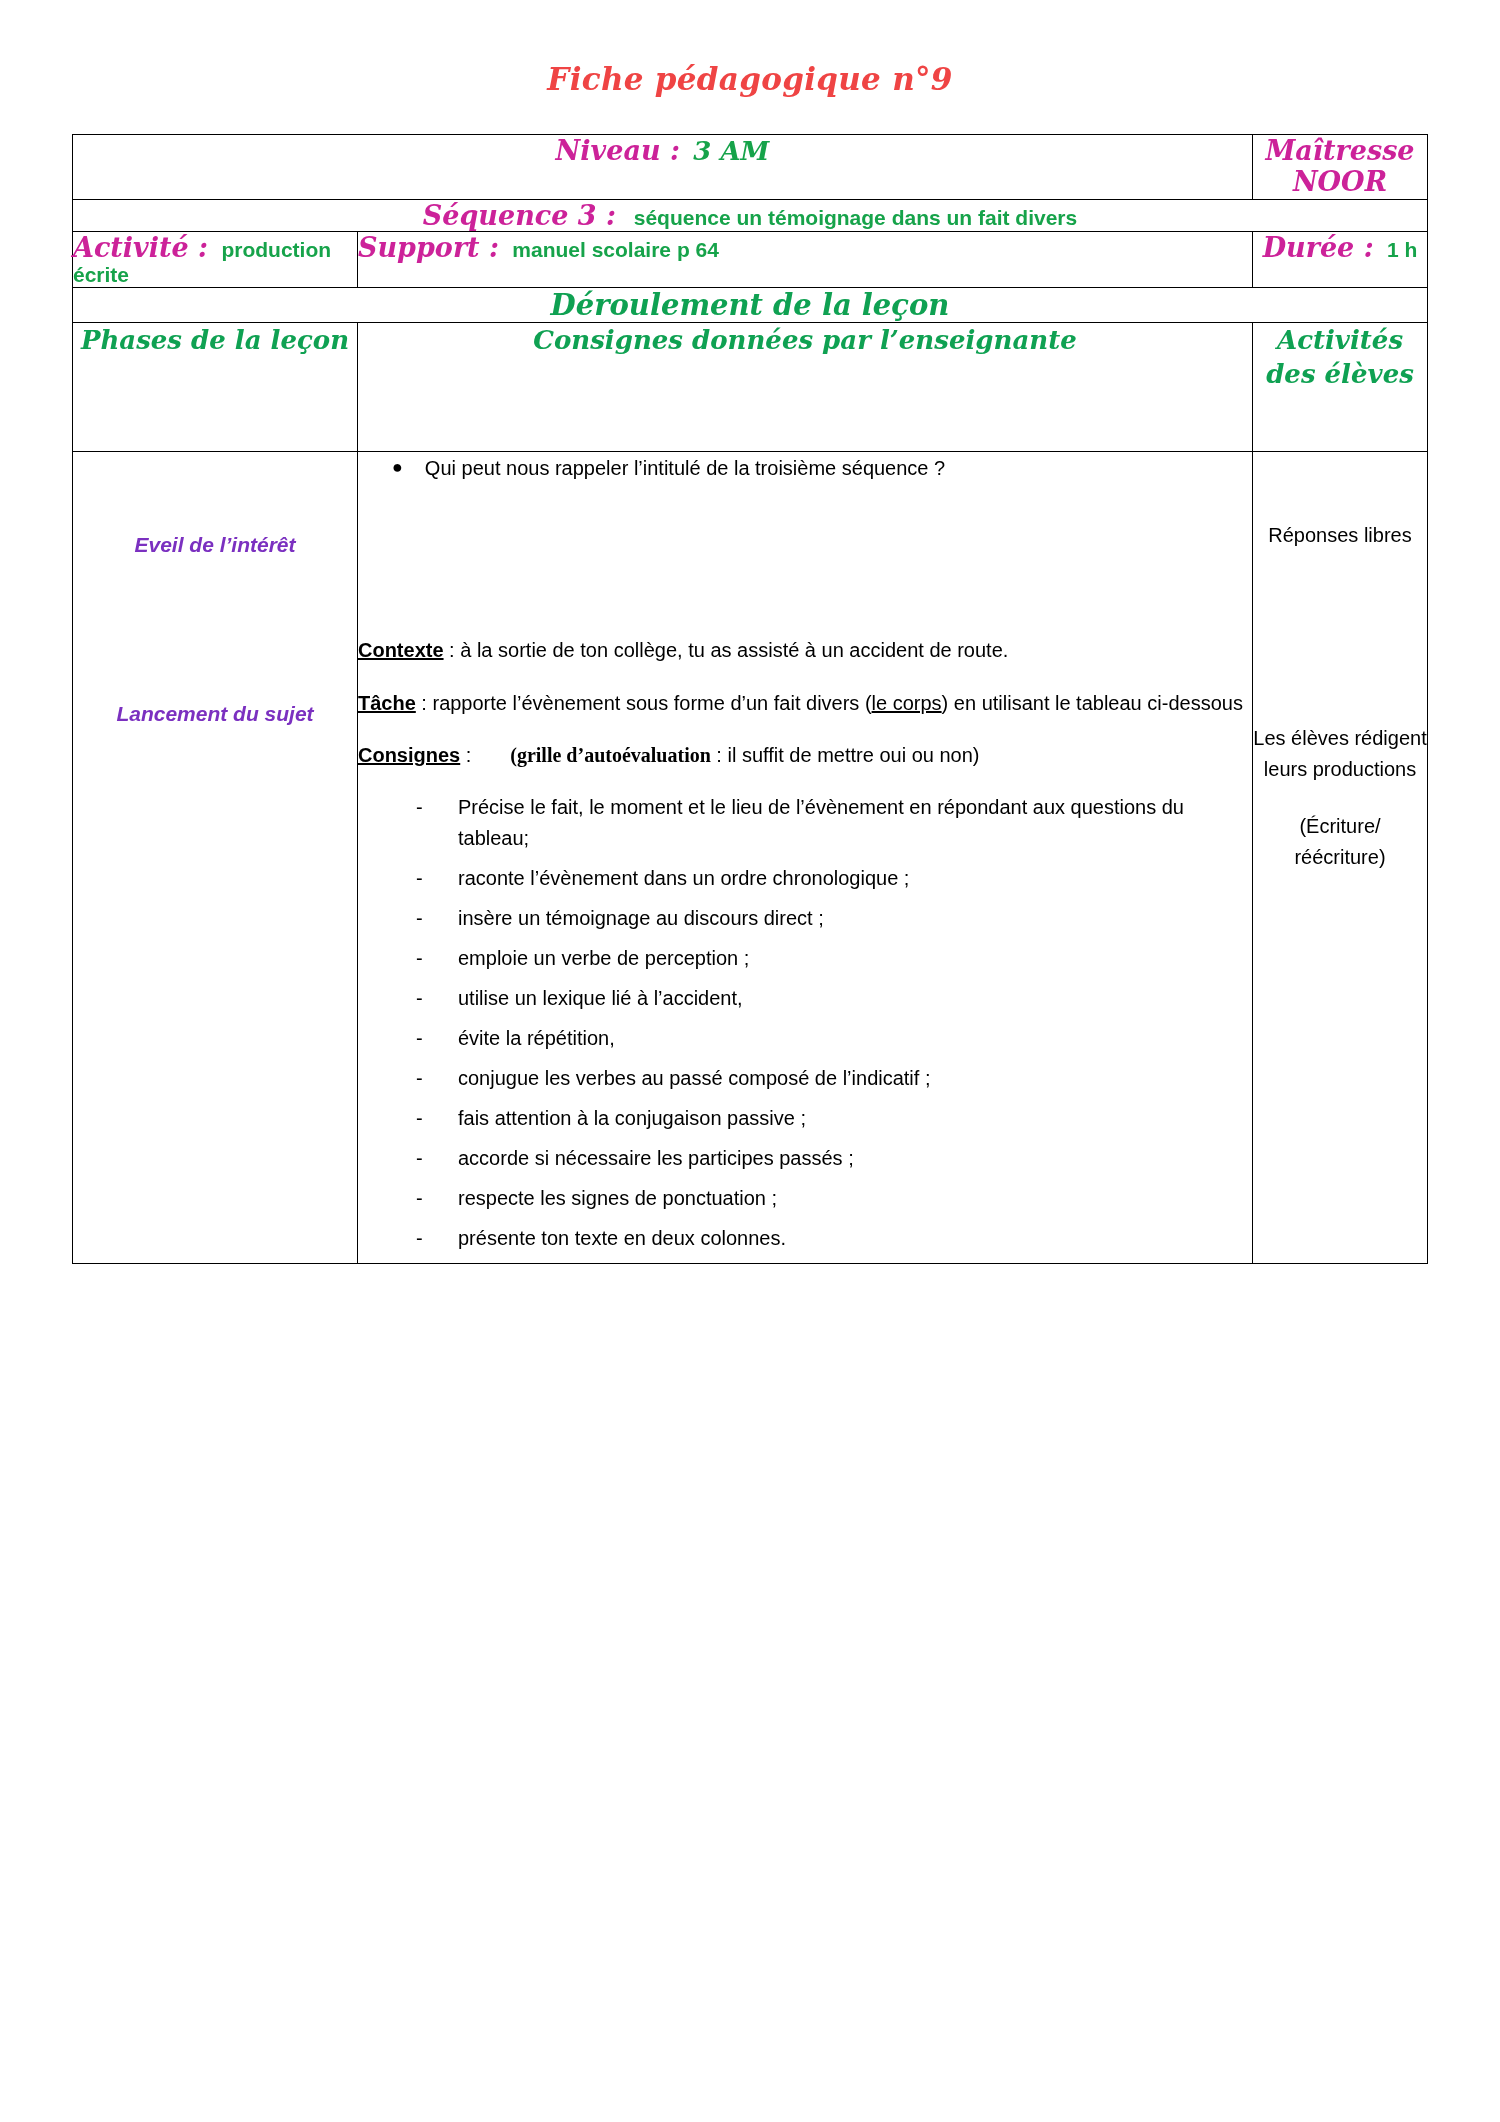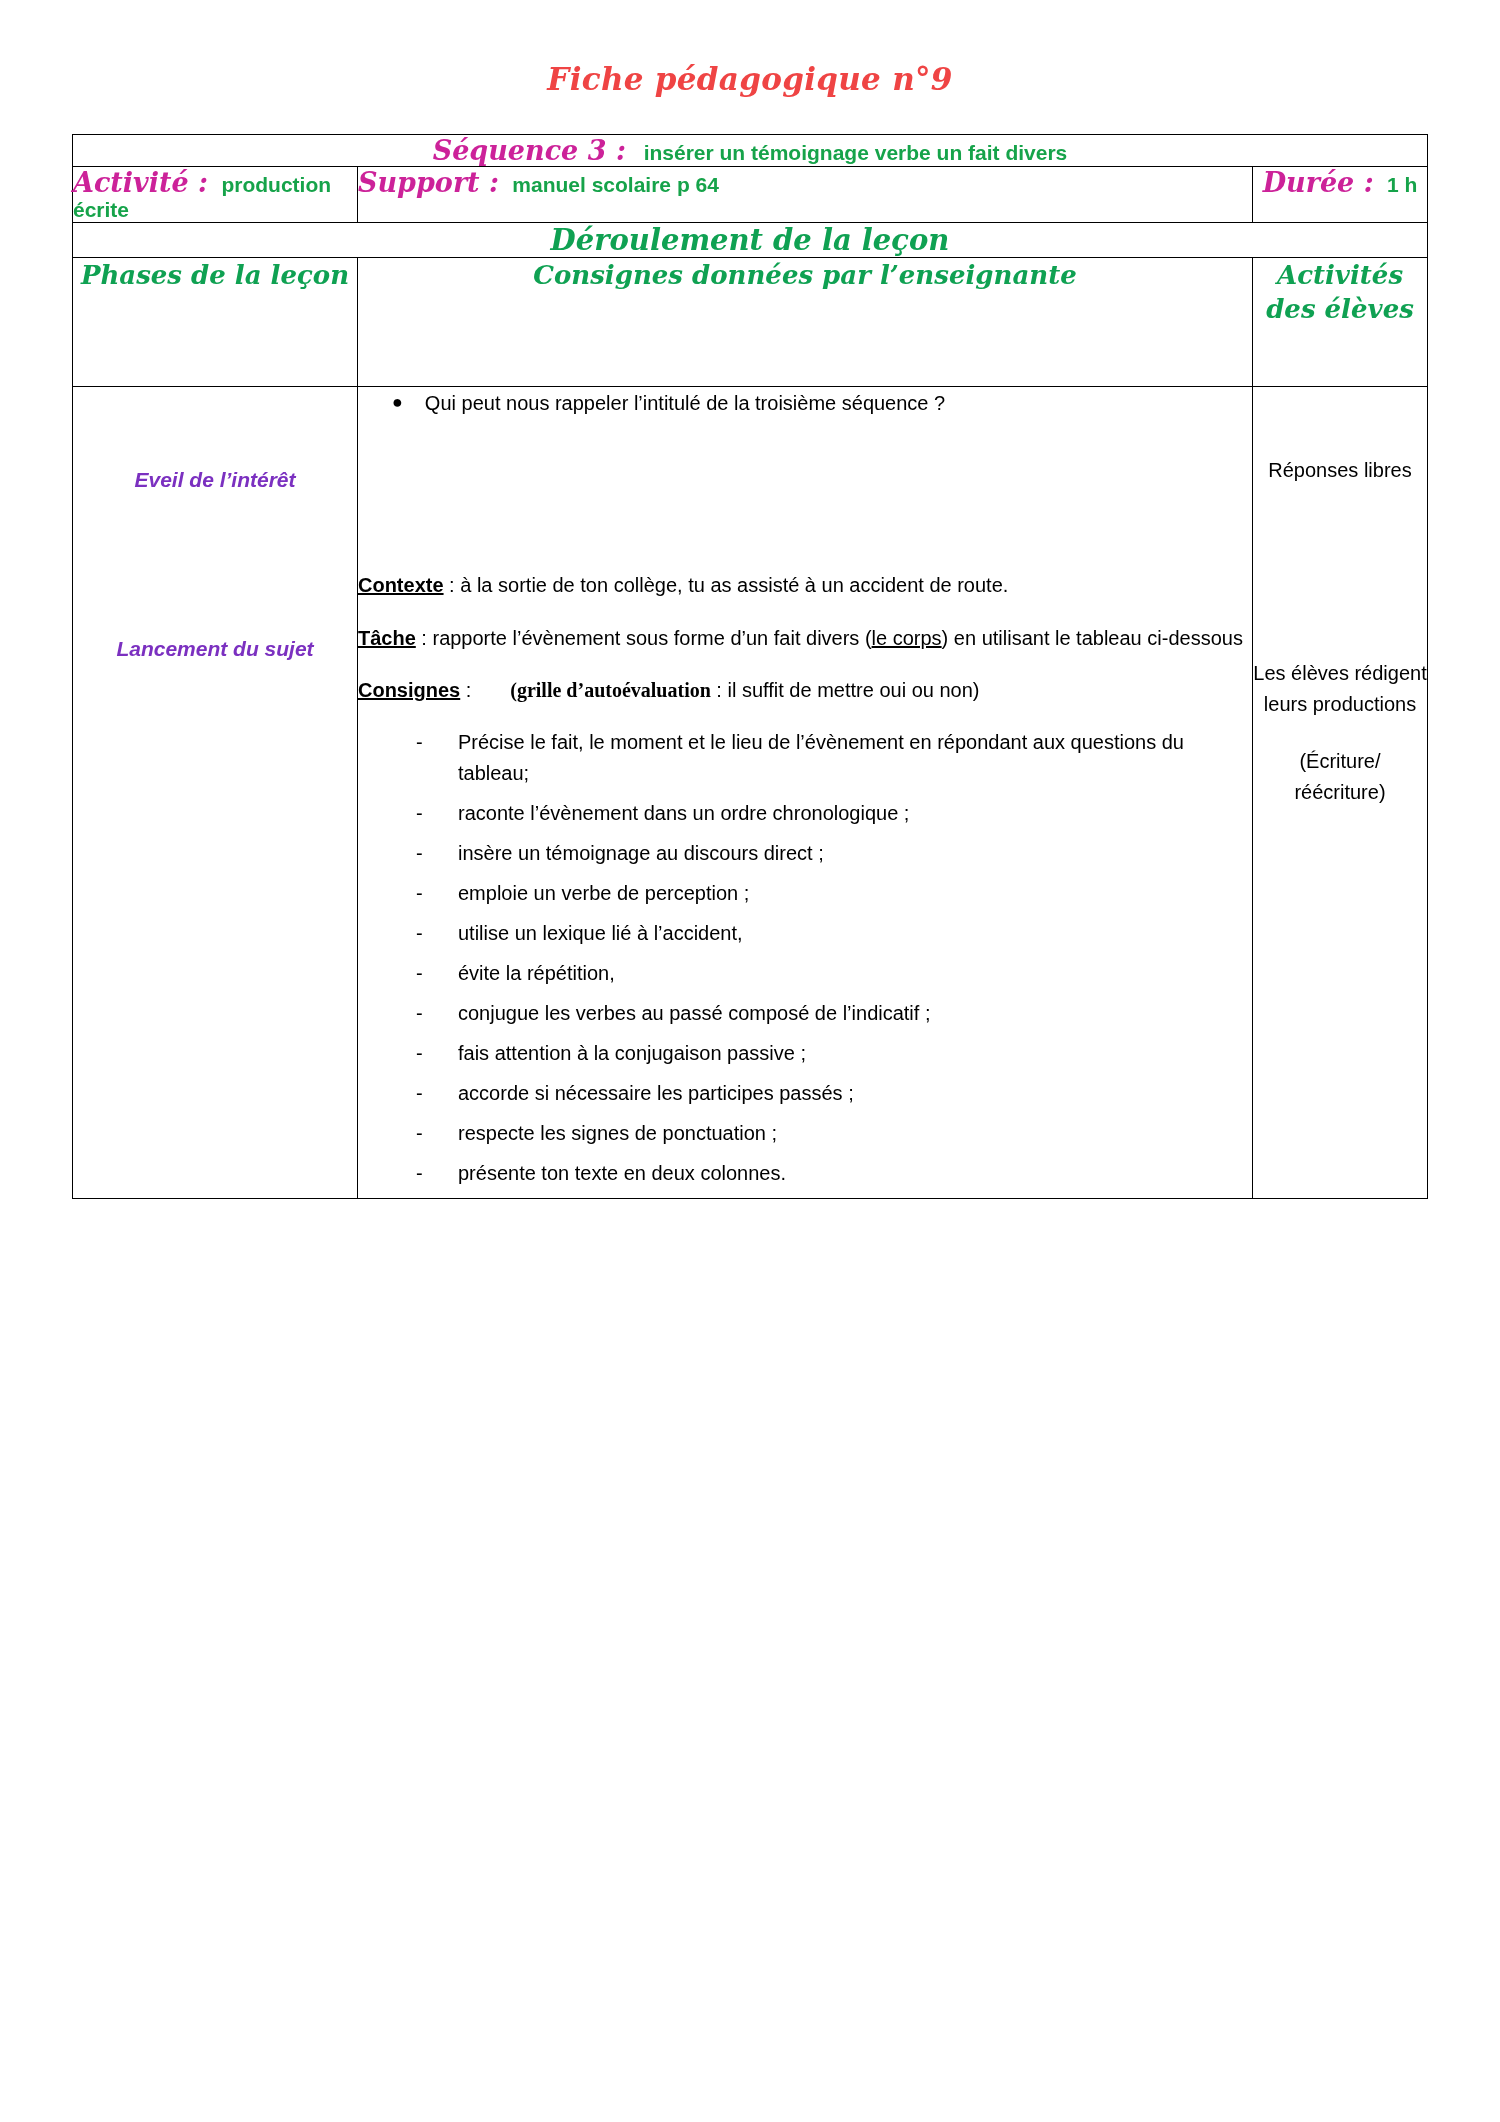--- a/index.html
+++ b/index.html
@@ -204,26 +204,36 @@
   <div class="doc-title script">Fiche pédagogique n°9</div>
 
   <table class="fiche">
     <colgroup>
       <col style="width:285px">
       <col style="width:895px">
       <col style="width:175px">
     </colgroup>
 
     <tbody>
+        <tr>
+      <td colspan="2" class="cell-niveau">
+        <span class="script magenta lbl">Niveau :</span>
+        <span>&nbsp;</span>
+        <span class="script green val">3 AM</span>
+      </td>
+      <td class="cell-maitresse">
+        <span class="script magenta val">Maîtresse NOOR</span>
+      </td>
+    </tr>
 
     <tr>
       <td colspan="3" class="cell-sequence">
         <span class="script magenta lbl">Séquence 3 :</span>
         <span>&nbsp;&nbsp;</span>
-        <span class="green val">insérer un témoignage verbe un fait divers</span>
+        <span class="green val">séquence un témoignage dans un fait divers</span>
       </td>
     </tr>
 
     <tr>
       <td class="cell-act">
         <span class="script magenta lbl">Activité :</span>
         <span>&nbsp;</span>
         <span class="green val">production écrite</span>
       </td>
       <td class="cell-sup">

